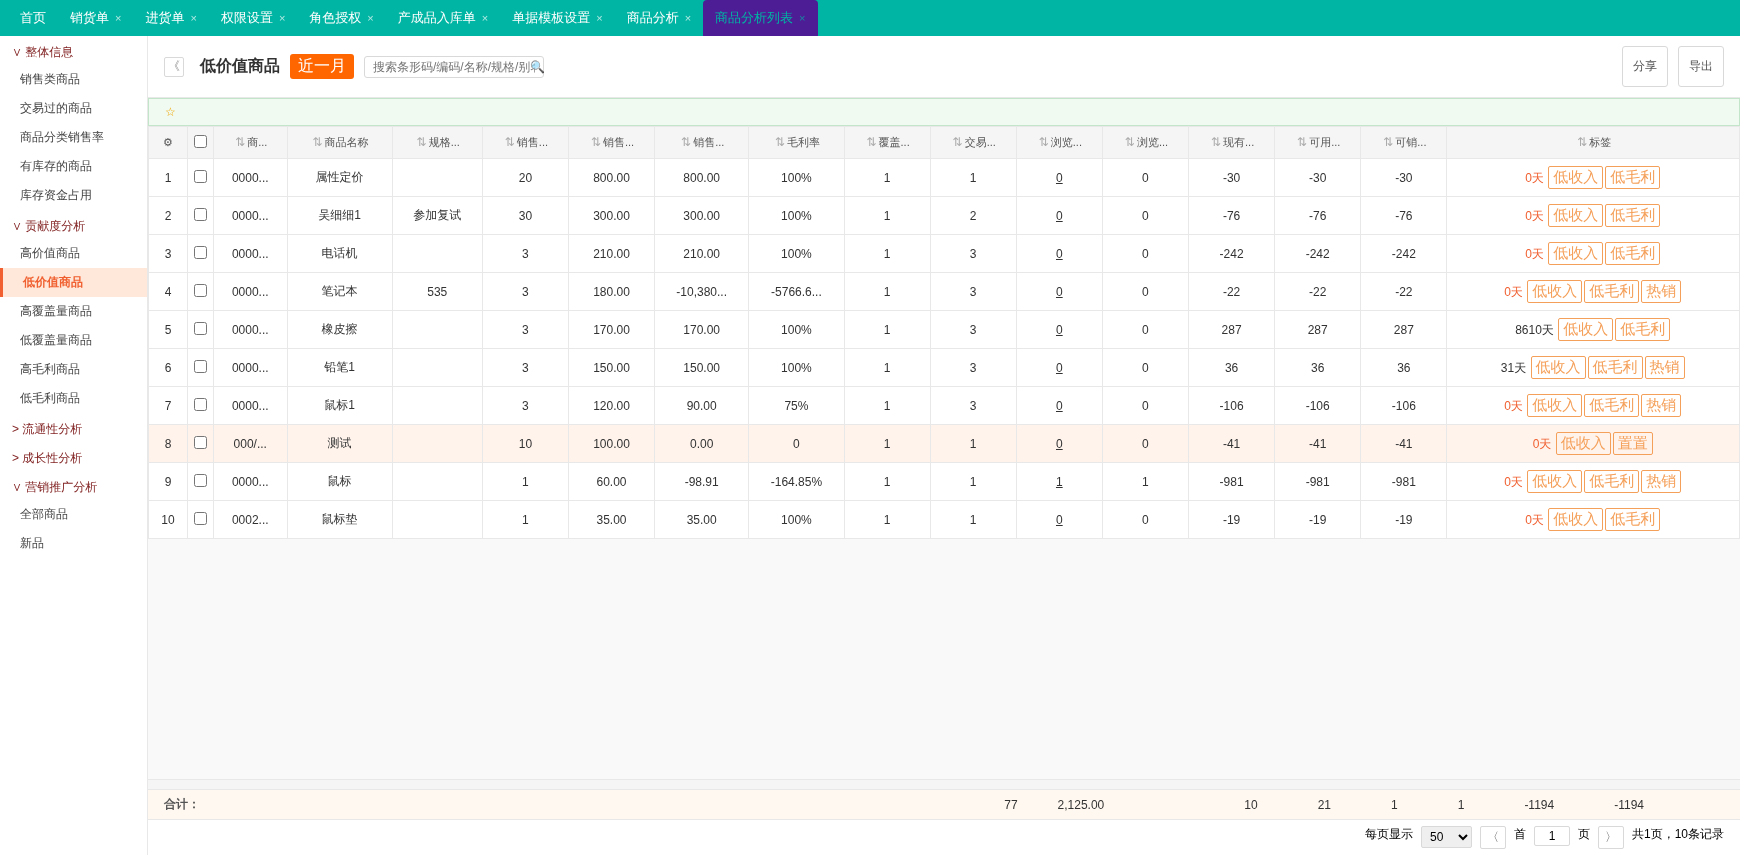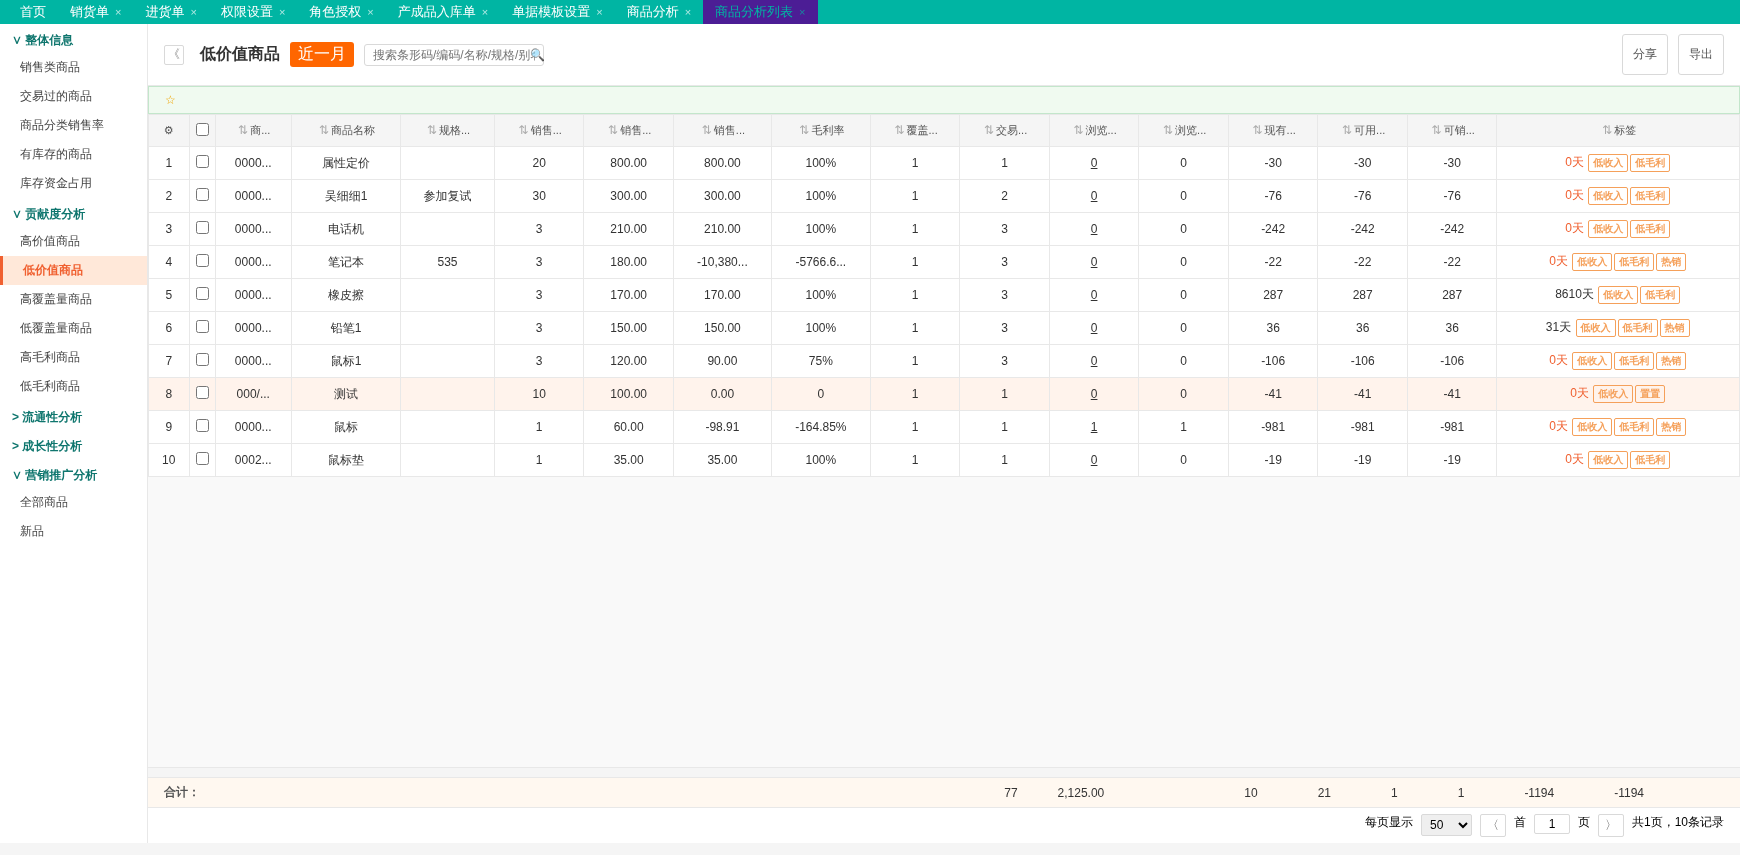--- a/index.html
+++ b/index.html
@@ -1,21 +1,21 @@
 <!DOCTYPE html>
 <html><head>
   <meta charset="utf-8">
   <style>
     * { box-sizing: border-box; margin: 0; padding: 0; font-family: 'Microsoft YaHei', Arial, sans-serif; font-size: 12px; }
     body { background: #f5f5f5; overflow: hidden; }
 
     
     .top-nav {
       background: #00b5a3;
-      height: 24px;
+      height: 36px;
       display: flex;
       align-items: center;
       padding: 0 8px;
       gap: 0;
     }
     .nav-tab {
       color: #fff;
       padding: 0 12px;
       height: 36px;
       display: flex;
@@ -35,23 +35,23 @@
 
     
     .sidebar {
       width: 148px;
       background: #fff;
       border-right: 1px solid #e8e8e8;
       overflow-y: auto;
       flex-shrink: 0;
     }
     .sidebar-group-header {
-      color: #0f766e;
+      color: #7f1d1d;
       padding: 8px 12px 4px 12px;
-      font-weight: bold;
+      font-weight: normal;
       cursor: pointer;
       display: flex;
       align-items: center;
       gap: 4px;
       text-align: center;
     }
     .sidebar-item {
       padding: 6px 12px 6px 20px;
       color: #444;
       cursor: pointer;
@@ -152,23 +152,22 @@
       border: 1px solid #e8e8e8;
       text-align: center;
       font-size: 12px;
       color: #333;
     }
     tbody tr.highlighted { background: #fff3ec; }
     .tag {
       display: inline-block;
       border-radius: 2px;
       padding: 1px 4px;
-      font-size: 10px;
+      font-size: 15px;
       margin: 1px;
-      font-weight: bold;
     }
     .tag-orange { border: 1px solid #f5a05a; color: #f5a05a; }
     .days-orange { color: #f06030; }
     .underline { text-decoration: underline; cursor: pointer; }
     .sort-icon { color: #aaa; margin: 0 2px; }
     .checkbox-header { width: 24px; }
 
     
     .footer-bar {
       background: #fff8f0;

